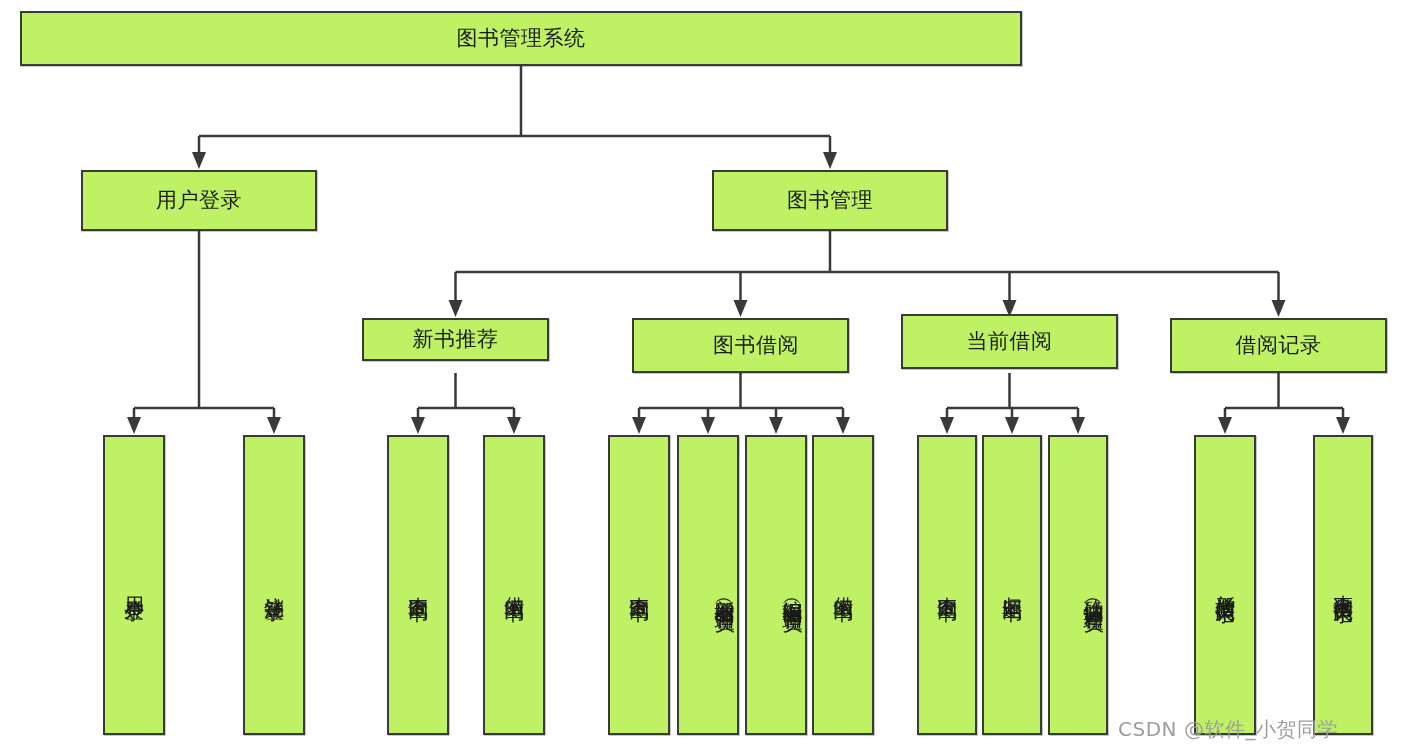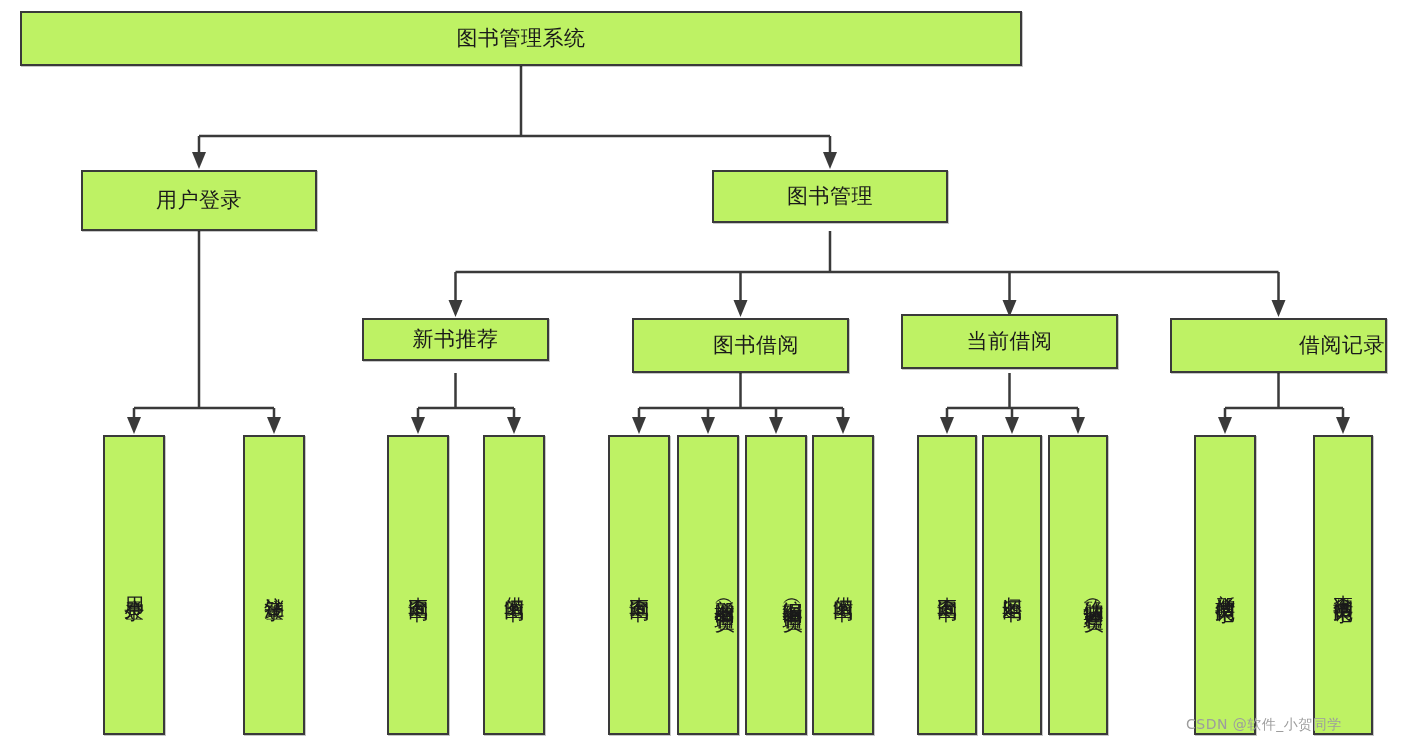--- a/index.html
+++ b/index.html
@@ -54,23 +54,23 @@
   }
   .node.vertical.v-center {
     align-items: center;
     padding-top: 0;
   }
   .node-label {
     display: block;
   }
   #watermark {
     position: absolute;
-    left: 1186px;
+    left: 1118px;
     top: 716px;
-    font-size: 14px;
+    font-size: 20px;
     color: #9d9d9d;
     white-space: nowrap;
     letter-spacing: 0.5px;
     pointer-events: none;
   }
 </style>
 </head>
 <body>
 
 <div id="canvas">
@@ -102,33 +102,33 @@
       <polygon points="1218,417 1232,417 1225,434" fill="#3a3a3a"></polygon>
       <polygon points="1336,417 1350,417 1343,434" fill="#3a3a3a"></polygon>
     </svg>
   <div id="node-layer">
       <div class="node horizontal" style="left: 20px; top: 11px; width: 1002px; height: 55px;">
         <span class="node-label">图书管理系统</span>
       </div>
       <div class="node horizontal" style="left: 81px; top: 170px; width: 236px; height: 61px;">
         <span class="node-label">用户登录</span>
       </div>
-      <div class="node horizontal" style="left: 712px; top: 170px; width: 236px; height: 53px;">
+      <div class="node horizontal" style="left: 712px; top: 170px; width: 236px; height: 61px;">
         <span class="node-label">图书管理</span>
       </div>
       <div class="node horizontal" style="left: 362px; top: 318px; width: 187px; height: 43px;">
         <span class="node-label">新书推荐</span>
       </div>
       <div class="node horizontal" style="left: 632px; top: 318px; width: 217px; height: 55px; padding-left: 31px;">
         <span class="node-label">图书借阅</span>
       </div>
       <div class="node horizontal" style="left: 901px; top: 314px; width: 217px; height: 55px;">
         <span class="node-label">当前借阅</span>
       </div>
-      <div class="node horizontal" style="left: 1170px; top: 318px; width: 217px; height: 55px; justify-content: flex-end;">
+      <div class="node horizontal" style="left: 1170px; top: 318px; width: 217px; height: 55px;">
         <span class="node-label">借阅记录</span>
       </div>
       <div class="node vertical v-center" style="left: 103px; top: 435px; width: 62px; height: 300px;">
         <span class="node-label">用户登录</span>
       </div>
       <div class="node vertical v-center" style="left: 243px; top: 435px; width: 62px; height: 300px;">
         <span class="node-label">注销登录</span>
       </div>
       <div class="node vertical v-center" style="left: 387px; top: 435px; width: 62px; height: 300px;">
         <span class="node-label">查询图书</span>

